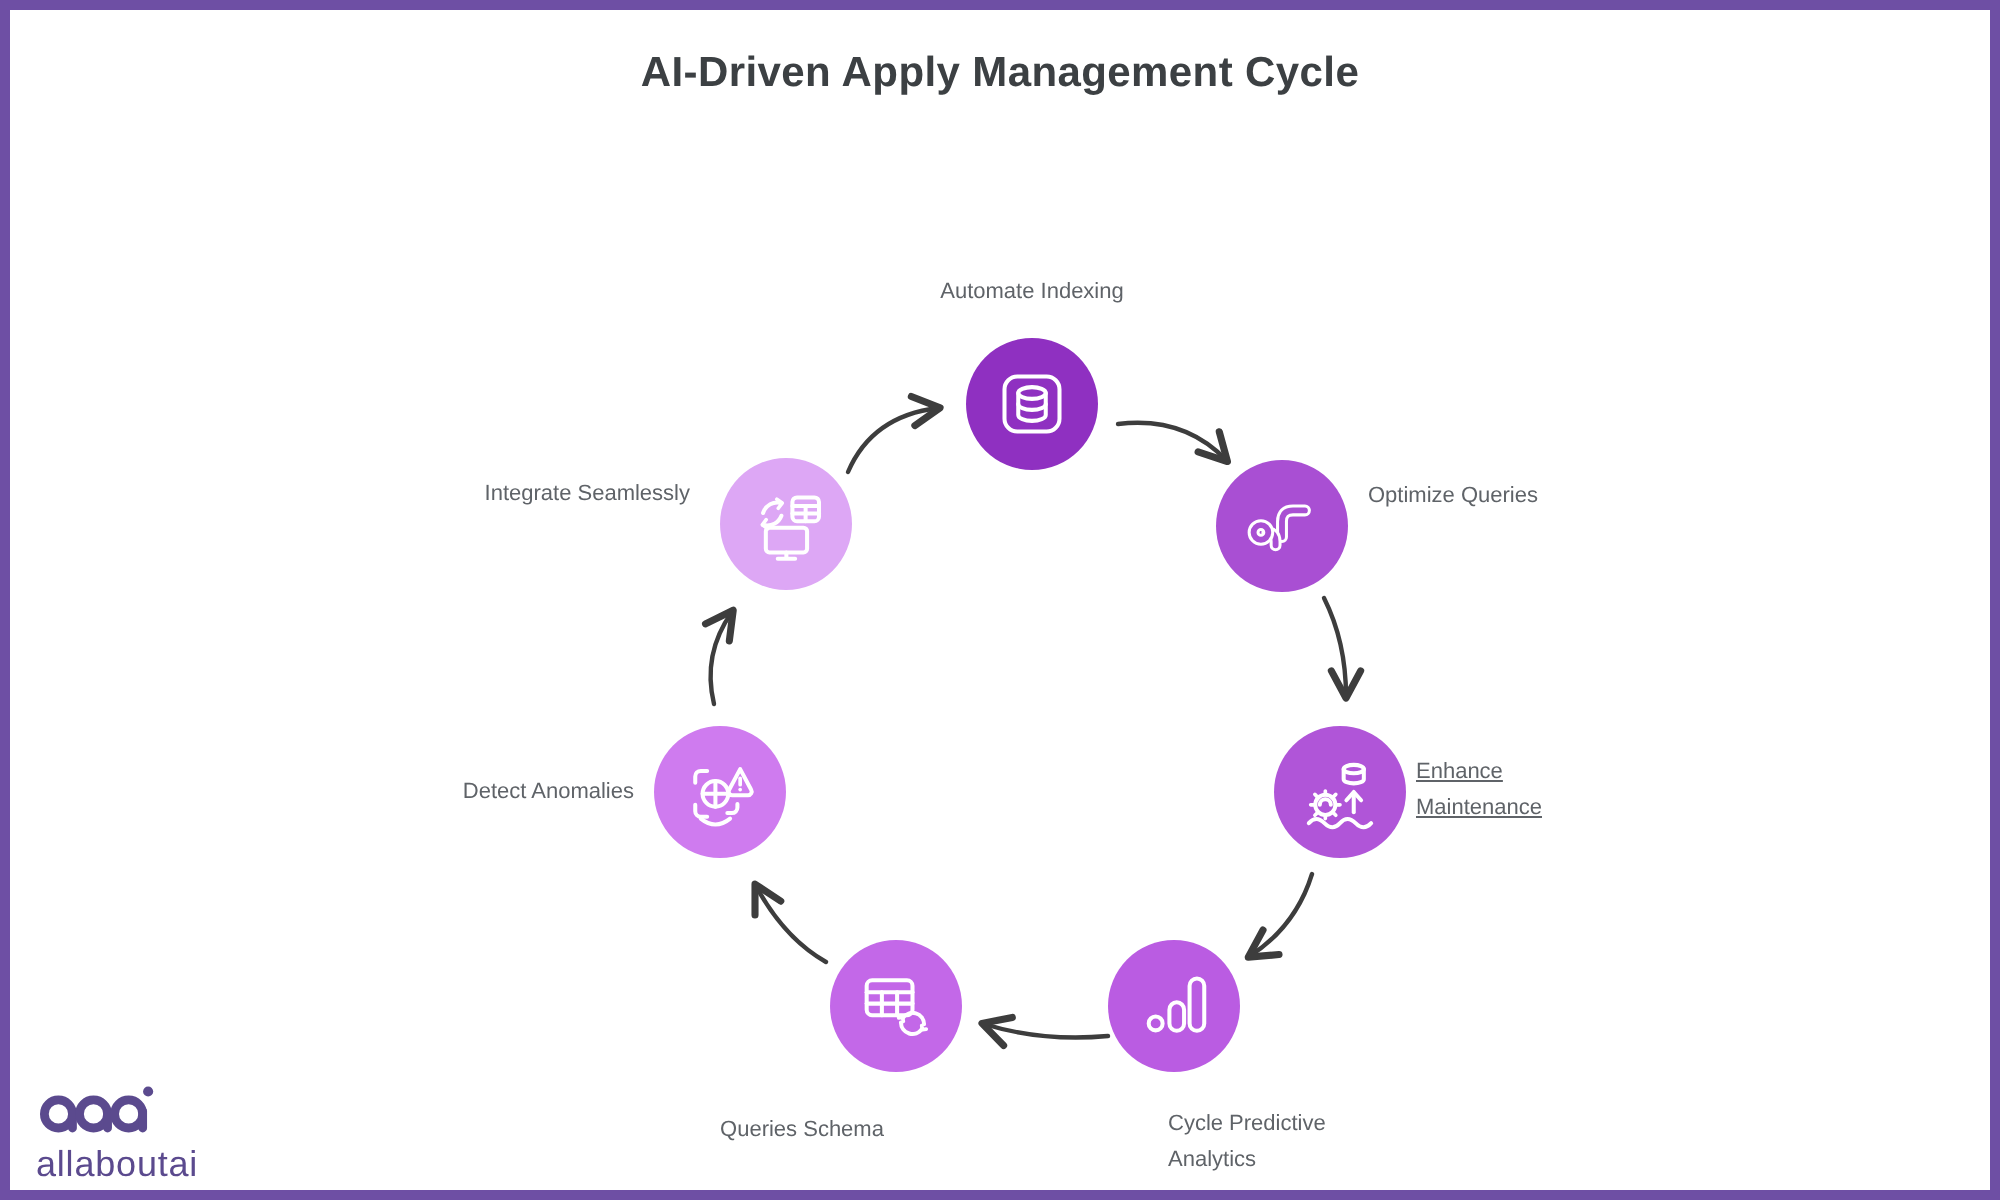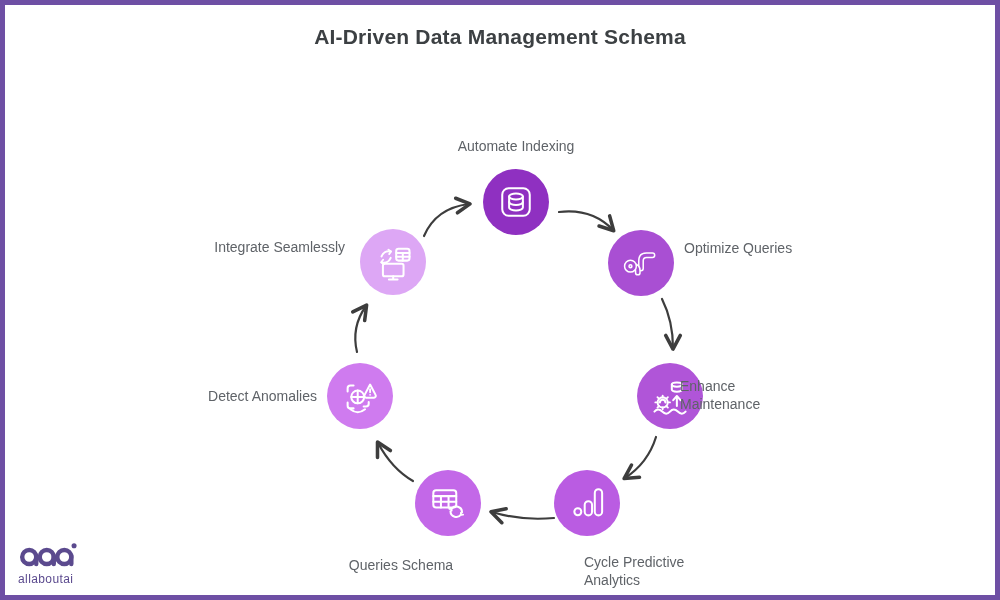--- a/index.html
+++ b/index.html
@@ -33,45 +33,45 @@
   .icon .thin{ stroke-width:2; }
   .icon .pl-outer{ stroke-width:6.5; }
   .icon .pl-inner{ stroke-width:3.2; }
 
   .n1{ left:483px; top:169px; } .n2{ left:608px; top:230px; }
   .n3{ left:637px; top:363px; } .n4{ left:554px; top:470px; }
   .n5{ left:415px; top:470px; } .n6{ left:327px; top:363px; }
   .n7{ left:360px; top:229px; }
 
   .label{
-    position:absolute; font-size:14px; line-height:17.5px;
+    position:absolute; font-size:11px; line-height:17.5px;
     color:var(--label_text,#5f6368); white-space:nowrap;
   }
   .l1{ left:516px; top:138px; transform:translateX(-50%); }
   .l2{ left:684px; top:240px; }
-  .l3{ left:680px; top:378px; white-space:normal; width:100px; }
+  .l3{ left:708px; top:378px; white-space:normal; width:100px;text-decoration:underline; }
   .l4{ left:584px; top:554px; white-space:normal; width:118px; }
   .l5{ left:401px; top:557px; transform:translateX(-50%); }
   .l6{ right:683px; top:388px; text-align:left; }
   .l7{ right:655px; top:239px; text-align:left; }
 
   .brand{ position:absolute; left:18px; top:541px; width:86px; }
   .brand-mark{ width:78px; height:30px; display:block; }
   .brand-mark .bm{ fill:none; stroke:var(--brand,#5b4a8e); stroke-width:4.5; stroke-linecap:round; }
   .brand-mark .bm-dot{ fill:var(--brand,#5b4a8e); stroke:none; }
   .brand-name{
-    font-size:12px; letter-spacing:.4px; color:var(--brand,#5b4a8e); margin-top:1px;
+    font-size:18px; letter-spacing:.4px; color:var(--brand,#5b4a8e); margin-top:1px;
   }
 </style>
 </head>
 <body>
 
 <div class="page">
 
-  <div class="title">AI-Driven Data Management Schema</div>
+  <div class="title">AI-Driven Apply Management Cycle</div>
 
   <svg class="arrows" viewBox="0 0 1000 600">
     <defs>
       <marker id="ah" viewBox="0 0 10 10" refX="7.5" refY="5" markerWidth="9.5" markerHeight="9.5" orient="auto">
         <path d="M1.5 1.5 L8 5 L1.5 8.5"></path>
       </marker>
     </defs>
     <path class="arrow" d="M424 236 Q436 208 469 204" marker-end="url(#ah)"></path>
     <path class="arrow" d="M559 212 Q592 208 613 230" marker-end="url(#ah)"></path>
     <path class="arrow" d="M662 299 Q673 321 673 348" marker-end="url(#ah)"></path>

